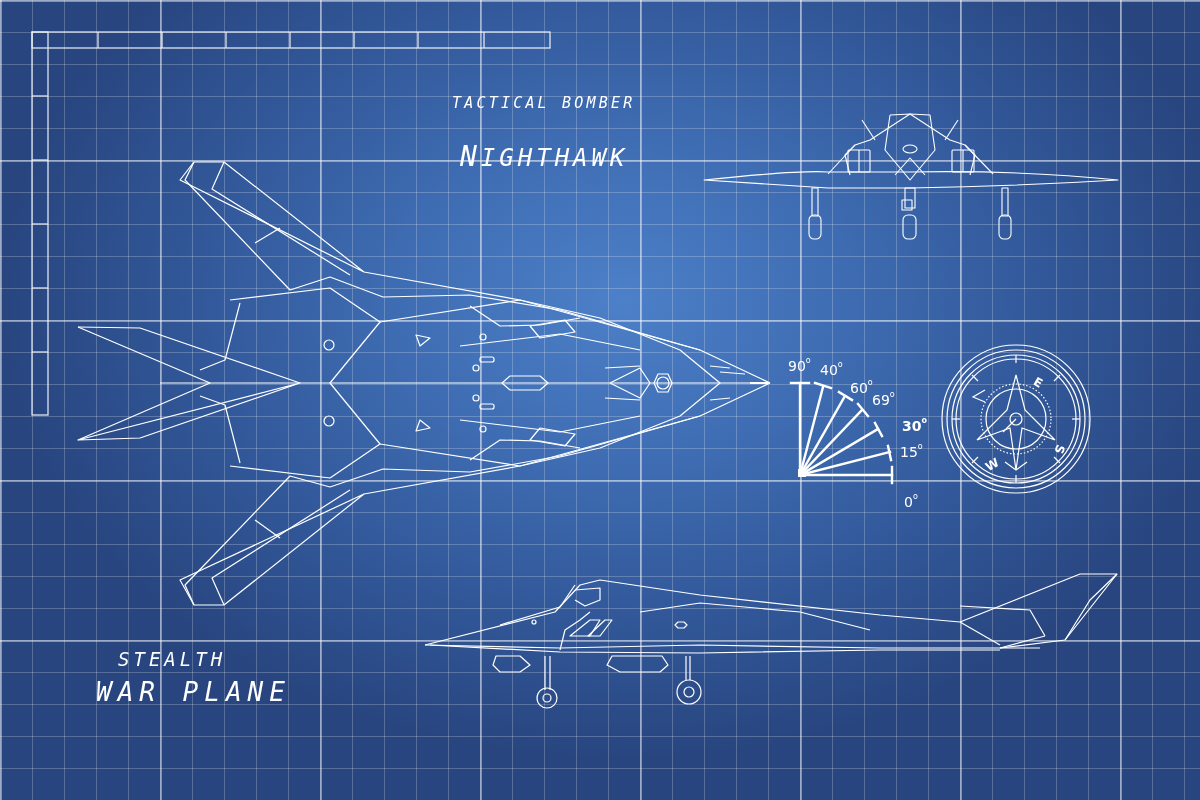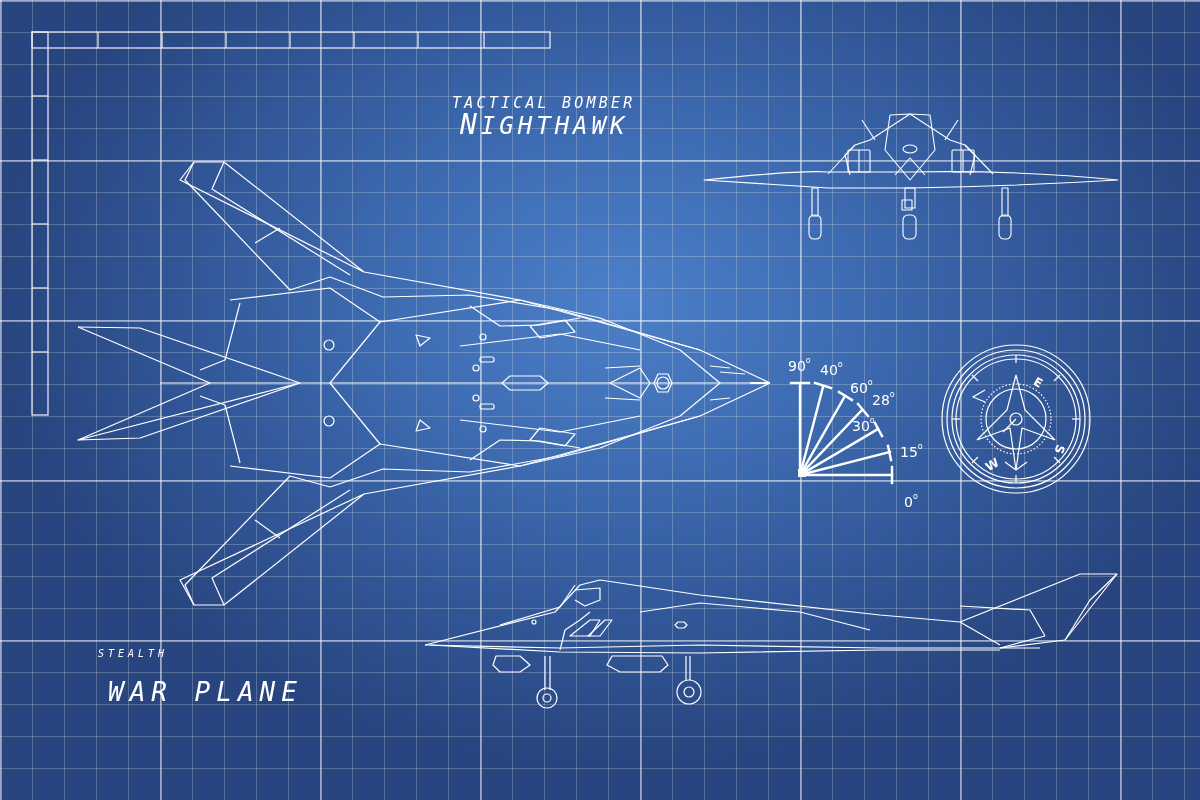--- a/index.html
+++ b/index.html
@@ -11,24 +11,24 @@
     background-image:
       linear-gradient(to right, rgba(255,255,255,0.42) 2px, transparent 2px),
       linear-gradient(to bottom, rgba(255,255,255,0.42) 2px, transparent 2px),
       linear-gradient(to right, rgba(255,255,255,0.22) 1.5px, transparent 1.5px),
       linear-gradient(to bottom, rgba(255,255,255,0.22) 1.5px, transparent 1.5px);
     background-size:160px 160px,160px 160px,32px 32px,32px 32px;
     background-position:0 0,0 0,0 0,0 0;}
   svg.layer{position:absolute;left:0;top:0;}
   .txt{position:absolute;color:#fff;font-style:italic;white-space:nowrap;}
   #subtitle{left:452px;top:94px;font-size:15px;letter-spacing:3.2px;}
-  #title{left:460px;top:108px;font-size:24px;letter-spacing:4px;}
+  #title{left:460px;top:140px;font-size:24px;letter-spacing:4px;}
   #title .cap{font-size:28px;}
-  #stealth{left:98px;top:648px;font-size:10px;letter-spacing:4px;}
-  #warplane{left:108px;top:677px;font-size:26px;letter-spacing:6px;}
+  #stealth{left:98px;top:648px;font-size:19px;letter-spacing:4px;padding-left:20px;}
+  #warplane{left:96px;top:677px;font-size:26px;letter-spacing:6px;}
   .ang{position:absolute;color:#fff;font-size:14px;font-family:"DejaVu Sans","Liberation Sans",sans-serif;}
   .ang sup{font-size:8px;vertical-align:top;position:relative;top:-2px;}
 </style>
 </head>
 <body>
 
 <div id="bg"></div>
 <div id="grid"></div>
 
 <svg class="layer" width="1200" height="800">
@@ -175,22 +175,22 @@
     <line x1="800" y1="475" x2="890" y2="452"></line>
     <line x1="888" y1="446" x2="891" y2="460"></line>
     <line x1="800" y1="475" x2="892" y2="475"></line>
     <line x1="892" y1="467" x2="892" y2="483"></line>
   </g>
   <rect x="798" y="469" width="8" height="8" fill="#fff"></rect>
 </svg>
 <div class="ang" style="left:788px;top:358px;"><span>90</span><sup>o</sup></div>
 <div class="ang" style="left:820px;top:362px;"><span>40</span><sup>o</sup></div>
 <div class="ang" style="left:850px;top:380px;"><span>60</span><sup>o</sup></div>
-<div class="ang" style="left:872px;top:392px;"><span>28</span><sup>o</sup></div>
-<div class="ang" style="left:852px;top:418px;"><span>30</span><sup>o</sup></div>
+<div class="ang" style="left:872px;top:392px;"><span>69</span><sup>o</sup></div>
+<div class="ang" style="left:902px;top:418px;font-weight:bold;"><span>30</span><sup>o</sup></div>
 <div class="ang" style="left:900px;top:444px;"><span>15</span><sup>o</sup></div>
 <div class="ang" style="left:904px;top:494px;"><span>0</span><sup>o</sup></div>
 
 <svg class="layer" width="1200" height="800">
   <g fill="none" stroke="#fff" stroke-width="1.2">
     <circle cx="1016" cy="419" r="74"></circle>
     <circle cx="1016" cy="419" r="69"></circle>
     <circle cx="1016" cy="419" r="64"></circle>
     <circle cx="1016" cy="419" r="60"></circle>
     <circle cx="1016" cy="419" r="35" stroke-dasharray="1.5 2"></circle>

